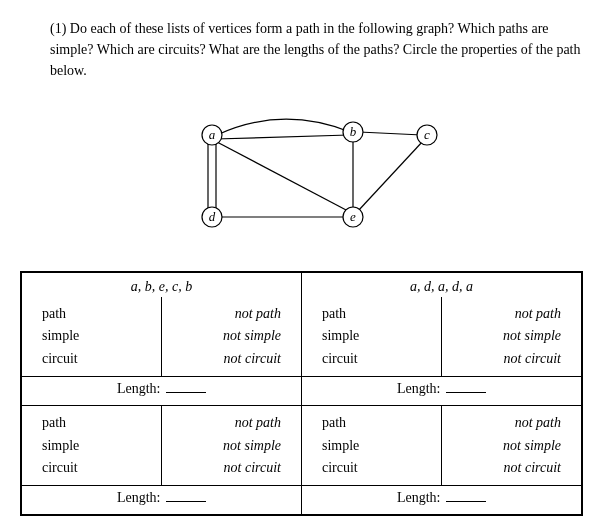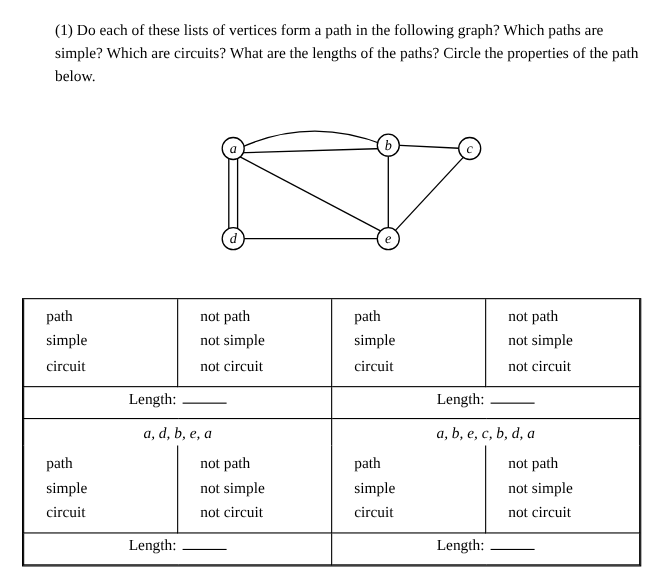--- a/index.html
+++ b/index.html
@@ -36,21 +36,23 @@
     td {
       border: 1px solid #000;
       vertical-align: top;
       padding: 6px 20px;
       width: 25%;
     }
     .cell-left {
       vertical-align: top;
     }
     .cell-right {
+      text-align: right;
       vertical-align: top;
+      font-style: italic;
     }
     .prop-label {
       display: block;
       line-height: 1.6;
     }
     .length-row td {
       padding-top: 4px;
       padding-bottom: 8px;
       text-align: center;
     }
@@ -107,20 +109,28 @@
     <text x="275" y="44" text-anchor="middle" font-size="13" font-style="italic">c</text>
     <text x="60" y="126" text-anchor="middle" font-size="13" font-style="italic">d</text>
     <text x="201" y="126" text-anchor="middle" font-size="13" font-style="italic">e</text>
   </svg>
 </div>
 
 <div class="table-container">
   <table>
 
     <tbody>
+        <tr>
+      <td colspan="2" class="header-cell">
+        <em>a, b, e, c, b</em>
+      </td>
+      <td colspan="2" class="header-cell">
+        <em>a, d, a, d, a</em>
+      </td>
+    </tr>
     <tr>
       <td class="cell-left no-top">
         <span class="prop-label">path</span>
         <span class="prop-label">simple</span>
         <span class="prop-label">circuit</span>
       </td>
       <td class="cell-right no-top">
         <span class="prop-label">not path</span>
         <span class="prop-label">not simple</span>
         <span class="prop-label">not circuit</span>
@@ -140,28 +150,20 @@
       <td colspan="2">
         <span>Length:</span>
         <span class="underline"></span>
       </td>
       <td colspan="2">
         <span>Length:</span>
         <span class="underline"></span>
       </td>
     </tr>
 
-    <tr>
-      <td colspan="2" class="header-cell">
-        <em>a, d, b, e, a</em>
-      </td>
-      <td colspan="2" class="header-cell">
-        <em>a, b, e, c, b, d, a</em>
-      </td>
-    </tr>
     <tr>
       <td class="cell-left no-top">
         <span class="prop-label">path</span>
         <span class="prop-label">simple</span>
         <span class="prop-label">circuit</span>
       </td>
       <td class="cell-right no-top">
         <span class="prop-label">not path</span>
         <span class="prop-label">not simple</span>
         <span class="prop-label">not circuit</span>

